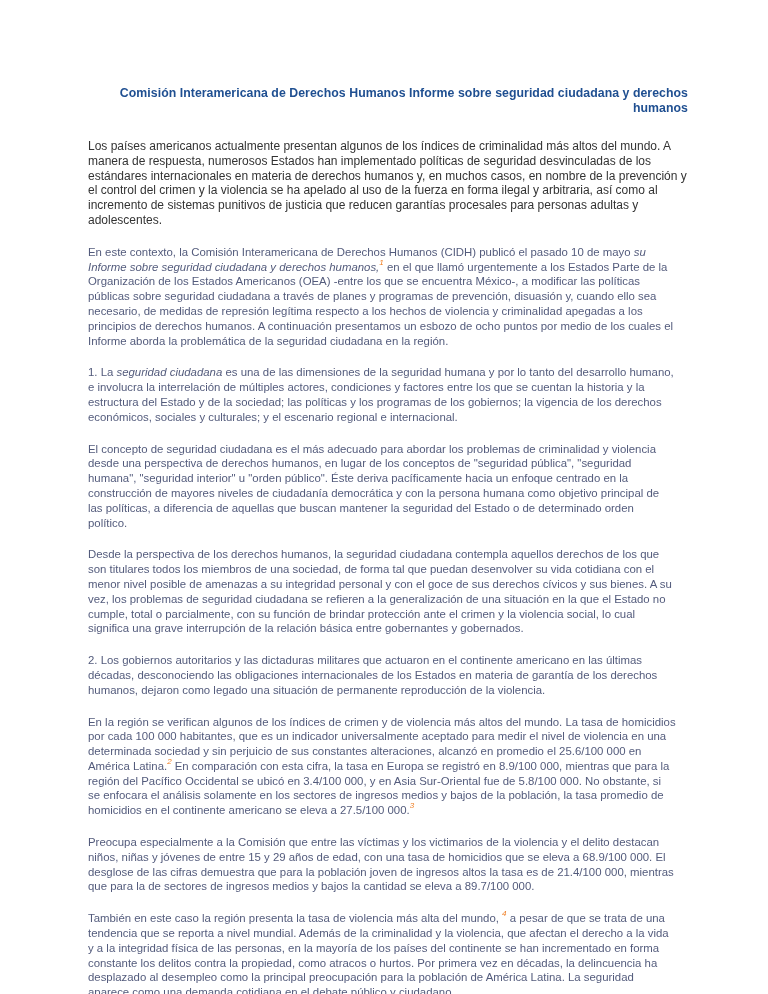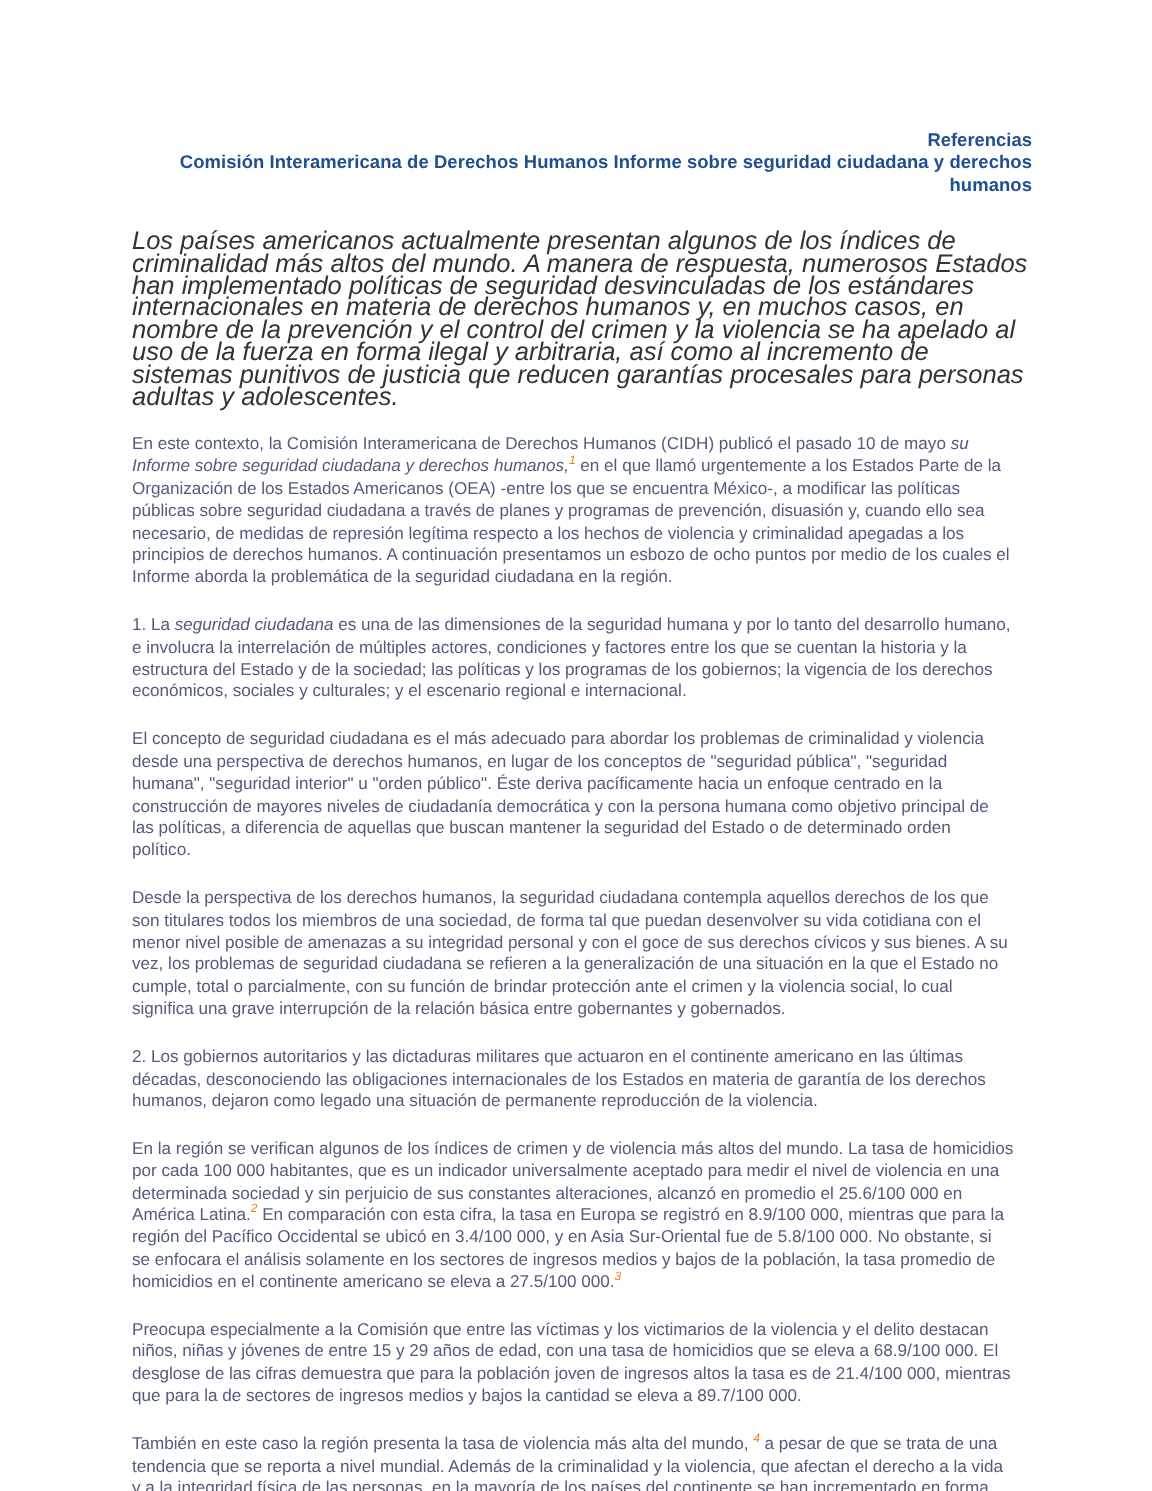--- a/index.html
+++ b/index.html
@@ -1,30 +1,29 @@
 <!DOCTYPE html>
 <html><head>
 <meta charset="utf-8">
 <style>
   html, body { margin:0; padding:0; background:#ffffff; }
   body { width:768px; height:994px; overflow:hidden; position:relative; font-family:"Liberation Sans", sans-serif; }
   .page { position:absolute; left:88px; top:86px; width:600px; }
   .heading { text-align:right; font-weight:bold; color:#1f4f91; font-size:12.3px; line-height:15px; }
   .heading .h2 { letter-spacing:0.05px; }
-  .intro { margin-top:23px; font-style:italic; color:#333333; font-size:17px; line-height:14.8px; }
+  .intro { margin-top:23px; color:#333333; font-size:12px; line-height:14.8px; }
   p.body { margin:17px 12px 0 0; color:#535b7c; font-size:11.4px; line-height:14.8px; }
   .sup { color:#ef7d22; font-size:8px; vertical-align:top; position:relative; top:-4px; font-style:italic; }
   em { font-style:italic; }
 </style>
 </head>
 <body>
 
 <div class="page">
   <div class="heading">
-    <div>Referencias</div>
     <div class="h2">Comisión Interamericana de Derechos Humanos Informe sobre seguridad ciudadana y derechos humanos</div>
   </div>
 
   <div class="intro">Los países americanos actualmente presentan algunos de los índices de criminalidad más altos del mundo. A manera de respuesta, numerosos Estados han implementado políticas de seguridad desvinculadas de los estándares internacionales en materia de derechos humanos y, en muchos casos, en nombre de la prevención y el control del crimen y la violencia se ha apelado al uso de la fuerza en forma ilegal y arbitraria, así como al incremento de sistemas punitivos de justicia que reducen garantías procesales para personas adultas y adolescentes.</div>
 
   <p class="body"><span>En este contexto, la Comisión Interamericana de Derechos Humanos (CIDH) publicó el pasado 10 de mayo </span><em>su Informe sobre seguridad ciudadana y derechos humanos,</em><span class="sup">1</span><span> en el que llamó urgentemente a los Estados Parte de la Organización de los Estados Americanos (OEA) -entre los que se encuentra México-, a modificar las políticas públicas sobre seguridad ciudadana a través de planes y programas de prevención, disuasión y, cuando ello sea necesario, de medidas de represión legítima respecto a los hechos de violencia y criminalidad apegadas a los principios de derechos humanos. A continuación presentamos un esbozo de ocho puntos por medio de los cuales el Informe aborda la problemática de la seguridad ciudadana en la región.</span></p>
 
   <p class="body"><span>1. La </span><em>seguridad ciudadana</em><span> es una de las dimensiones de la seguridad humana y por lo tanto del desarrollo humano, e involucra la interrelación de múltiples actores, condiciones y factores entre los que se cuentan la historia y la estructura del Estado y de la sociedad; las políticas y los programas de los gobiernos; la vigencia de los derechos económicos, sociales y culturales; y el escenario regional e internacional.</span></p>
 
   <p class="body">El concepto de seguridad ciudadana es el más adecuado para abordar los problemas de criminalidad y violencia desde una perspectiva de derechos humanos, en lugar de los conceptos de "seguridad pública", "seguridad humana", "seguridad interior" u "orden público". Éste deriva pacíficamente hacia un enfoque centrado en la construcción de mayores niveles de ciudadanía democrática y con la persona humana como objetivo principal de las políticas, a diferencia de aquellas que buscan mantener la seguridad del Estado o de determinado orden político.</p>

